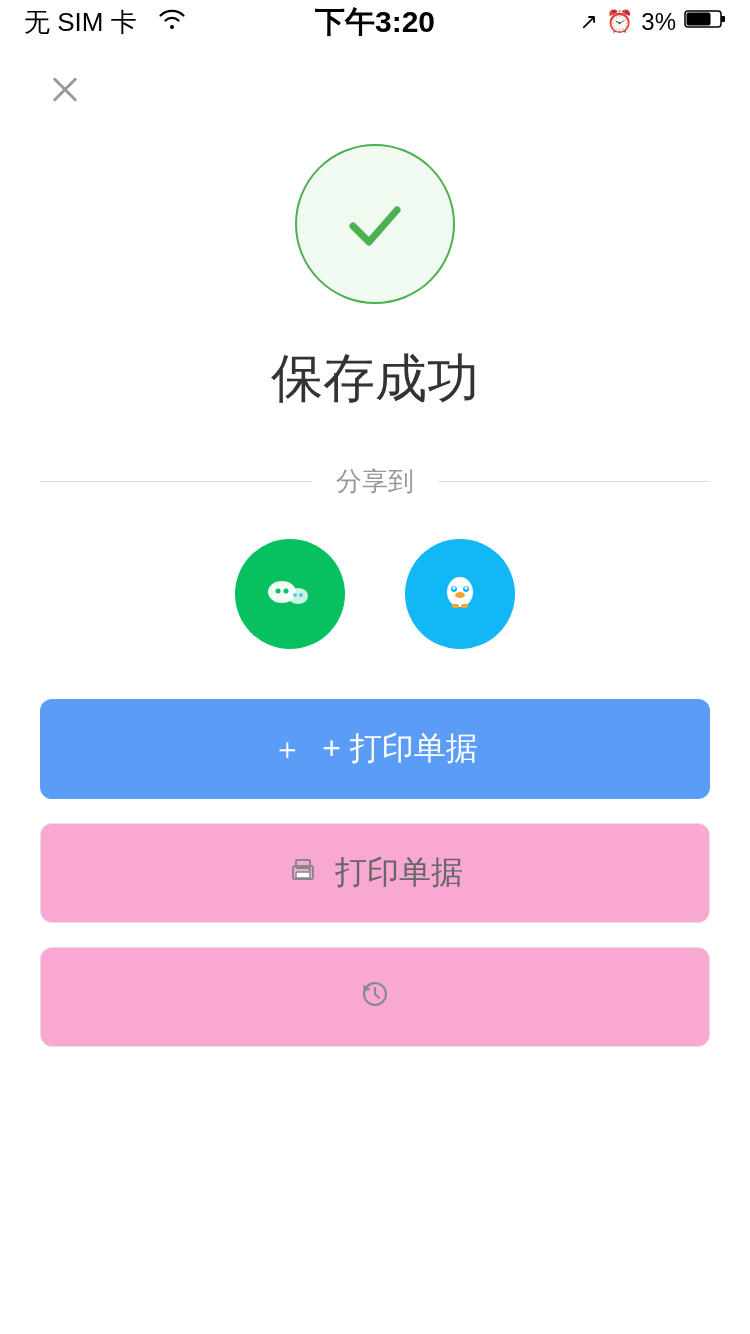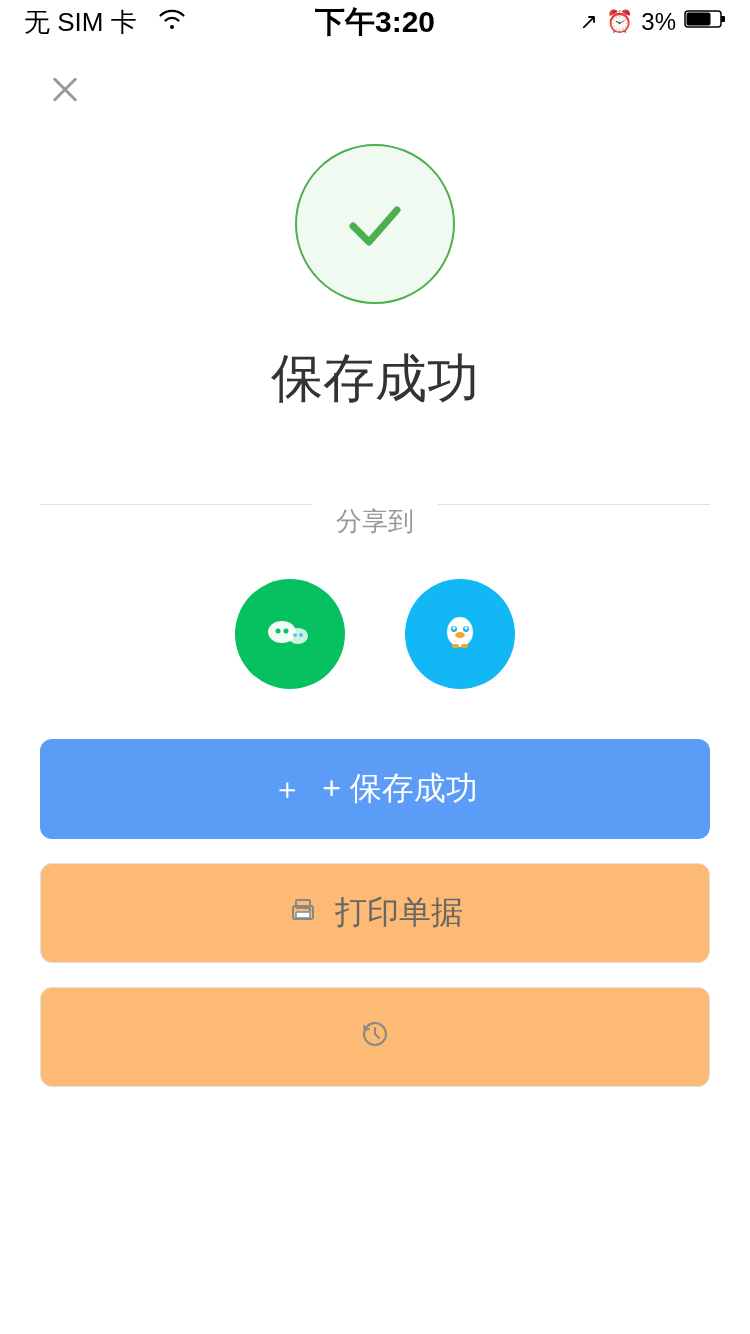--- a/index.html
+++ b/index.html
@@ -108,24 +108,23 @@
     
     .share-section {
       width: 100%;
       display: flex;
       flex-direction: column;
       align-items: center;
       margin-bottom: 50px;
     }
     .share-divider-row {
       display: flex;
-      align-items: flex-start;
+      align-items: center;
       width: 100%;
       margin-bottom: 40px;
-      margin-top: 40px;
     }
     .share-line {
       flex: 1;
       height: 1px;
       background: #e0e0e0;
     }
     .share-label {
       font-size: 26px;
       color: #999;
       padding: 0 24px;
@@ -168,21 +167,21 @@
       align-items: center;
       justify-content: center;
       gap: 16px;
       cursor: pointer;
     }
     .action-btn-primary {
       background: #5b9cf6;
       color: #fff;
     }
     .action-btn-secondary {
-      background: #fdba74;
+      background: #f9a8d4;
       color: #666;
       border: 1px solid #e0e0e0;
     }
     .btn-icon {
       font-size: 30px;
     }
   </style>
 </head>
 <body>
 
@@ -257,21 +256,21 @@
           <rect x="22" y="40" width="7" height="4" rx="2" fill="#f7a328"></rect>
           <rect x="31" y="40" width="7" height="4" rx="2" fill="#f7a328"></rect>
         </svg>
       </div>
     </div>
   </div>
 
   <div class="action-buttons">
     <button class="action-btn action-btn-primary">
       <span class="btn-icon">＋</span>
-      <span style="margin-left:4px;">+ 保存成功</span>
+      <span style="margin-left:4px;">+ 打印单据</span>
     </button>
     <button class="action-btn action-btn-secondary">
       <span class="btn-icon">
         <svg width="32" height="32" viewBox="0 0 32 32" fill="none">
           <rect x="6" y="12" width="20" height="13" rx="2" stroke="#888" stroke-width="2"></rect>
           <rect x="9" y="6" width="14" height="8" rx="1" stroke="#888" stroke-width="2"></rect>
           <rect x="9" y="18" width="14" height="6" rx="1" fill="white" stroke="#888" stroke-width="1.5"></rect>
           <circle cx="23" cy="16" r="1.5" fill="#888"></circle>
         </svg>
       </span>

